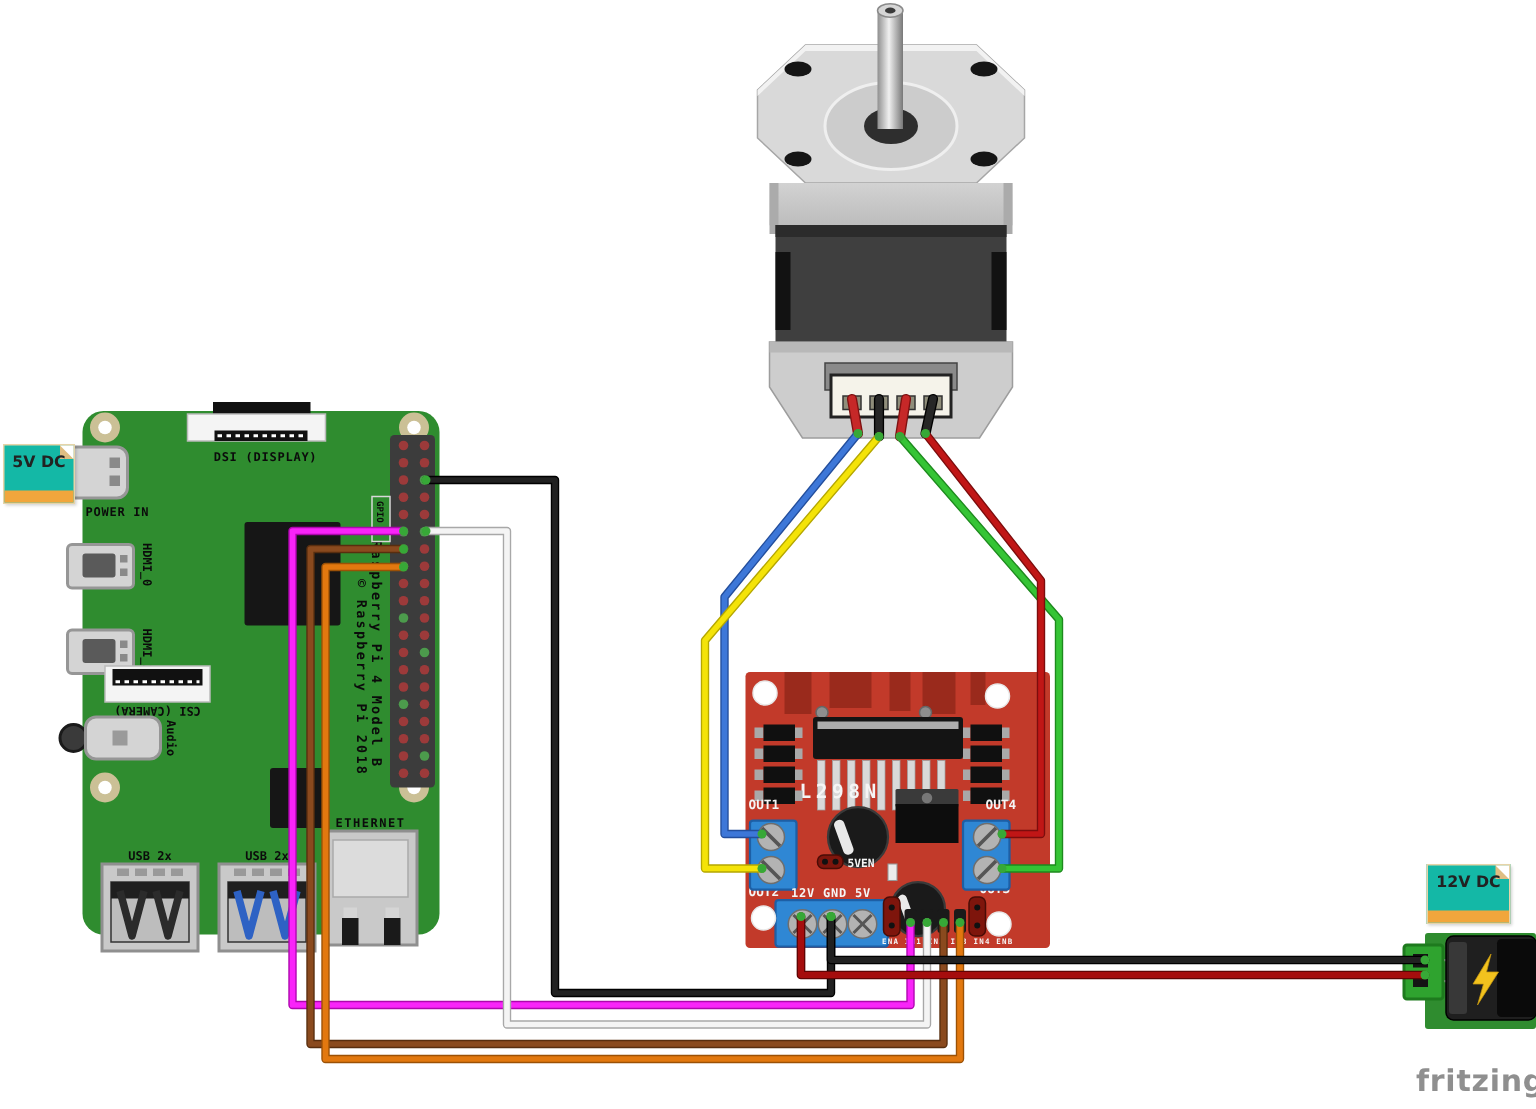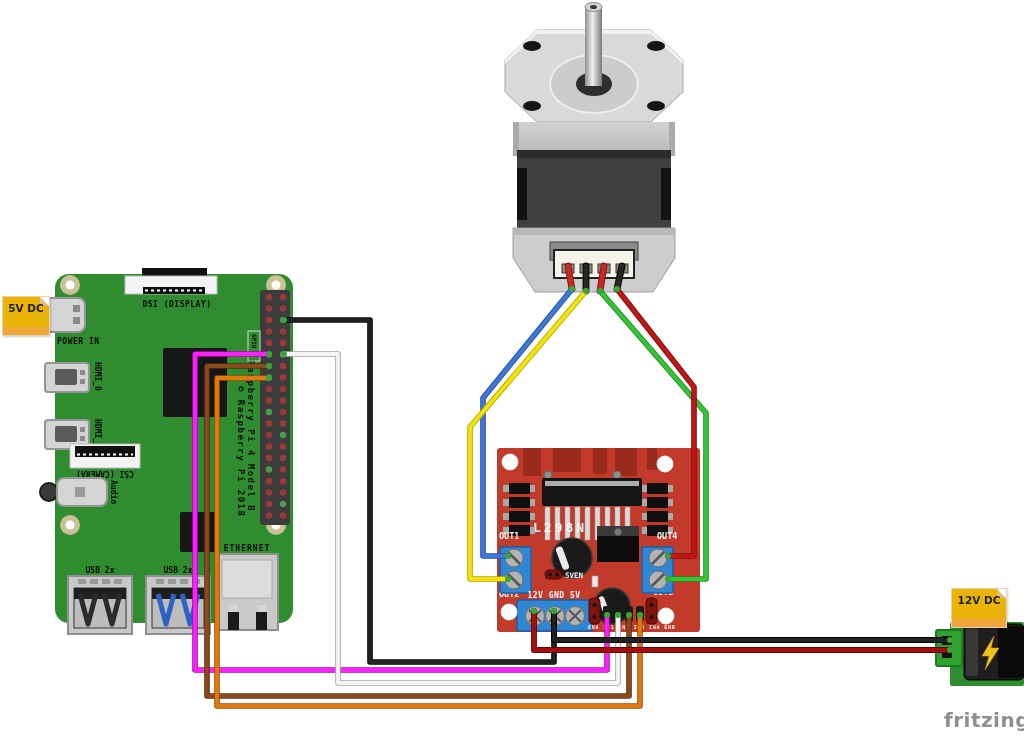--- a/index.html
+++ b/index.html
@@ -1,21 +1,21 @@
 <!DOCTYPE html>
 <html><head>
 <meta charset="utf-8">
 <style>
   html,body{margin:0;padding:0;background:#ffffff;}
   #canvas{position:relative;width:1024px;height:739px;background:#ffffff;overflow:hidden;
           font-family:"DejaVu Sans",sans-serif;}
   #canvas svg{position:absolute;overflow:visible;}
   .t{font-family:"DejaVu Sans Mono",monospace;fill:#0b0b0b;font-weight:bold;}
   .wt{font-family:"DejaVu Sans Mono",monospace;fill:#f5f5f5;font-weight:bold;}
-  .note{position:absolute;width:46px;height:38px;background:#eab308;border:1px solid #E6D4A8;
+  .note{position:absolute;width:46px;height:38px;background:#14b8a6;border:1px solid #E6D4A8;
         box-shadow:1px 1px 2px rgba(0,0,0,.18);z-index:40;}
   .note .fold{position:absolute;top:0;right:0;width:0;height:0;border-style:solid;
         border-width:0 9px 9px 0;border-color:#ffffff #ffffff #DFBE82 #DFBE82;}
   .note .strip{position:absolute;left:0;right:0;bottom:0;height:8px;background:#F1A63C;}
   .note .txt{position:absolute;top:5px;left:0;right:0;text-align:center;
         font-size:10.5px;font-weight:bold;color:#222222;}
   #watermark{position:absolute;left:944px;top:708px;width:78px;text-align:right;
         font-size:20px;font-weight:600;color:#8F8F8F;letter-spacing:0.5px;z-index:5;}
   .layer{z-index:10;}
   #wire-layer{z-index:30;left:0;top:0;}
@@ -476,20 +476,20 @@
         <circle cx="554" cy="611" r="3" fill="#37A837"></circle>
         <circle cx="950" cy="640" r="3" fill="#37A837"></circle>
       </g>
     </svg>
 
   <div class="note" style="left:2px;top:296px;">
     <span class="fold"></span>
     <div class="txt">5V DC</div>
     <span class="strip"></span>
   </div>
-  <div class="note" style="left:951px;top:588px;width:54px;">
+  <div class="note" style="left:951px;top:576px;width:54px;">
     <span class="fold"></span>
     <div class="txt">12V DC</div>
     <span class="strip"></span>
   </div>
 
   <div id="watermark">fritzing</div>
 </div>
 
 </body></html>

